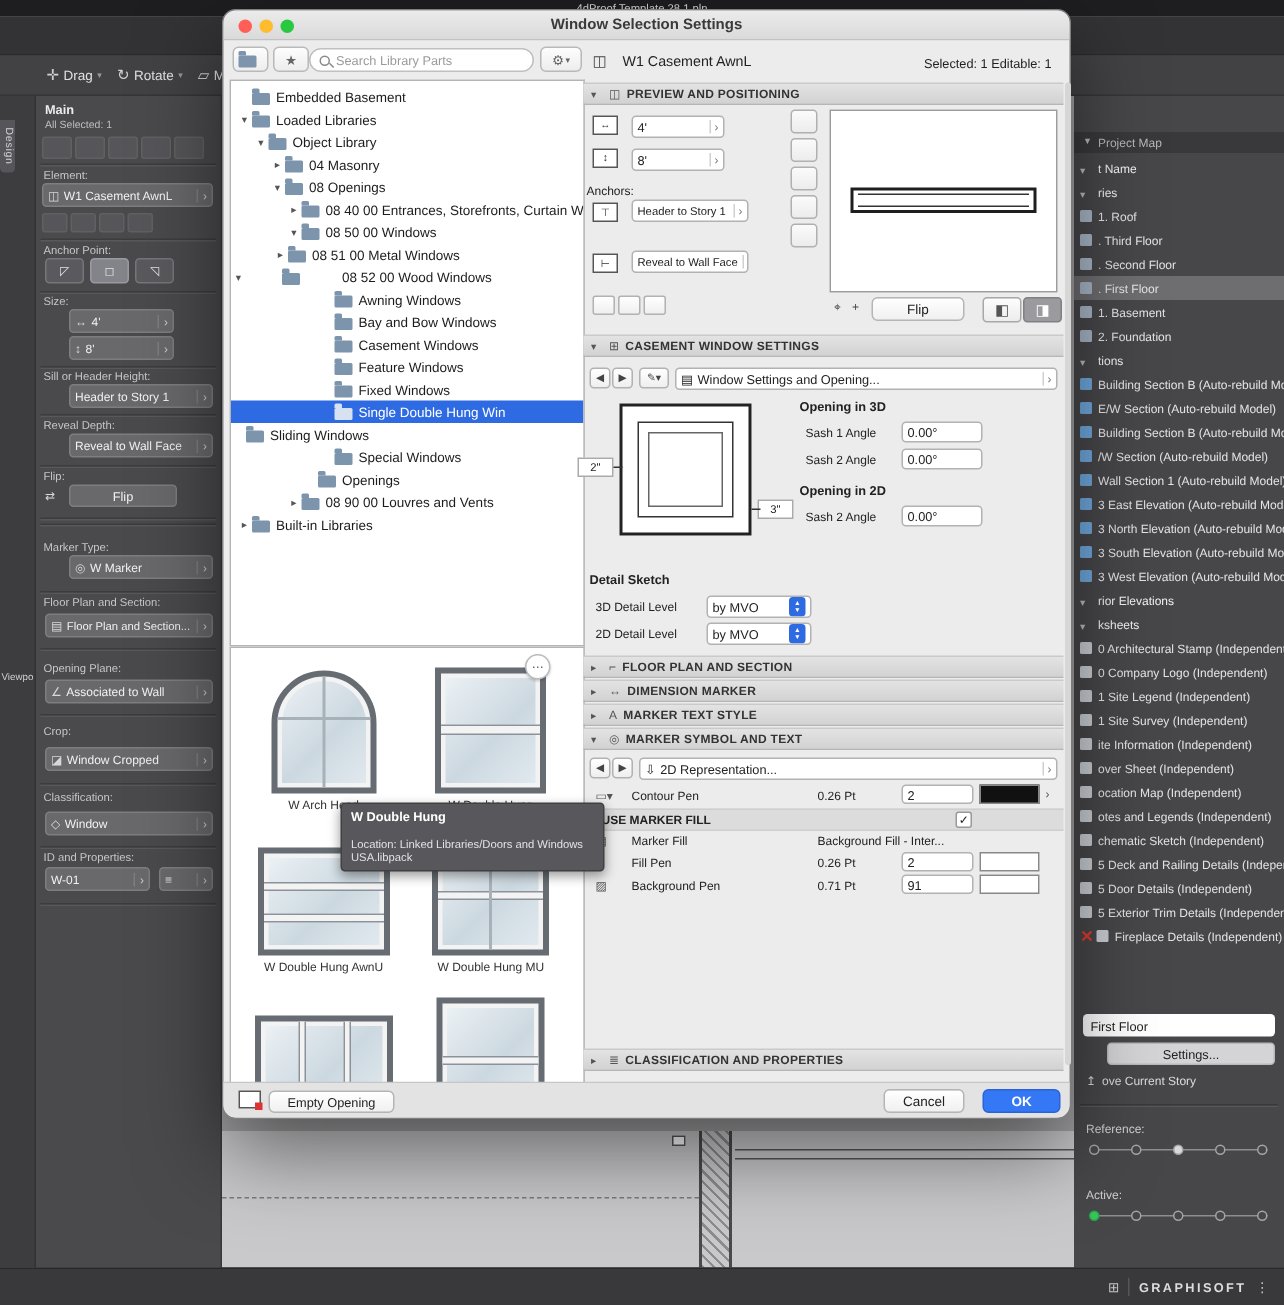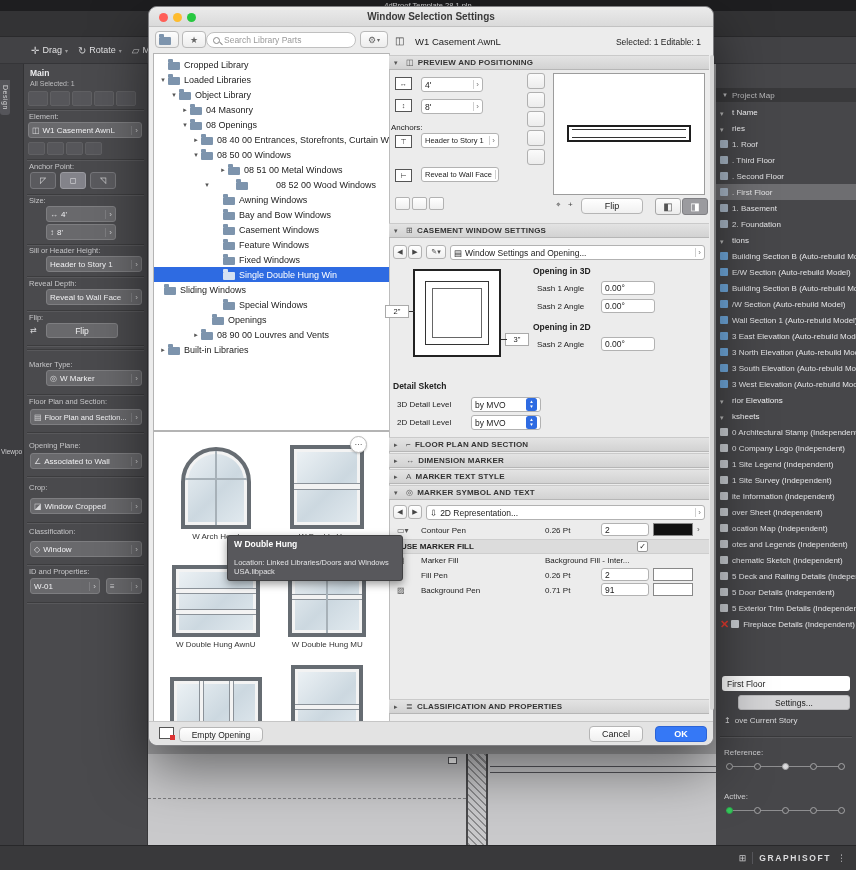--- a/index.html
+++ b/index.html
@@ -669,21 +669,21 @@
     <div class="dtb-btn" style="left:211px;width:28px">
       <span>⚙</span>
         <span style="font-size:6px">▾</span>
     </div>
 
     <div class="pane treepane">
 
         <div class="trow" style="padding-left: 4px;">
           <span class="tw"></span>
           <span class="folder"></span>
-          <span class="tlb">Cropped Library</span>
+          <span class="tlb">Embedded Basement</span>
         </div>
 
         <div class="trow x-open" style="padding-left: 4px;">
           <span class="tw"></span>
           <span class="folder"></span>
           <span class="tlb">Loaded Libraries</span>
         </div>
 
         <div class="trow x-open" style="padding-left: 15px;">
           <span class="tw"></span>
@@ -708,27 +708,27 @@
           <span class="folder"></span>
           <span class="tlb">08 40 00 Entrances, Storefronts, Curtain Walls</span>
         </div>
 
         <div class="trow x-open" style="padding-left: 37px;">
           <span class="tw"></span>
           <span class="folder"></span>
           <span class="tlb">08 50 00 Windows</span>
         </div>
 
-        <div class="trow x-closed" style="padding-left: 64px; text-align: right;">
+        <div class="trow x-closed" style="padding-left: 28px; text-align: right;">
           <span class="tw"></span>
           <span class="folder"></span>
           <span class="tlb">08 51 00 Metal Windows</span>
         </div>
 
-        <div class="trow x-open" style="padding-left: 48px; gap: 24px;">
+        <div class="trow x-open" style=" gap: 24px;">
           <span class="tw"></span>
           <span class="folder"></span>
           <span class="tlb">08 52 00 Wood Windows</span>
         </div>
 
         <div class="trow" style="padding-left: 59px;">
           <span class="tw"></span>
           <span class="folder"></span>
           <span class="tlb">Awning Windows</span>
         </div>

